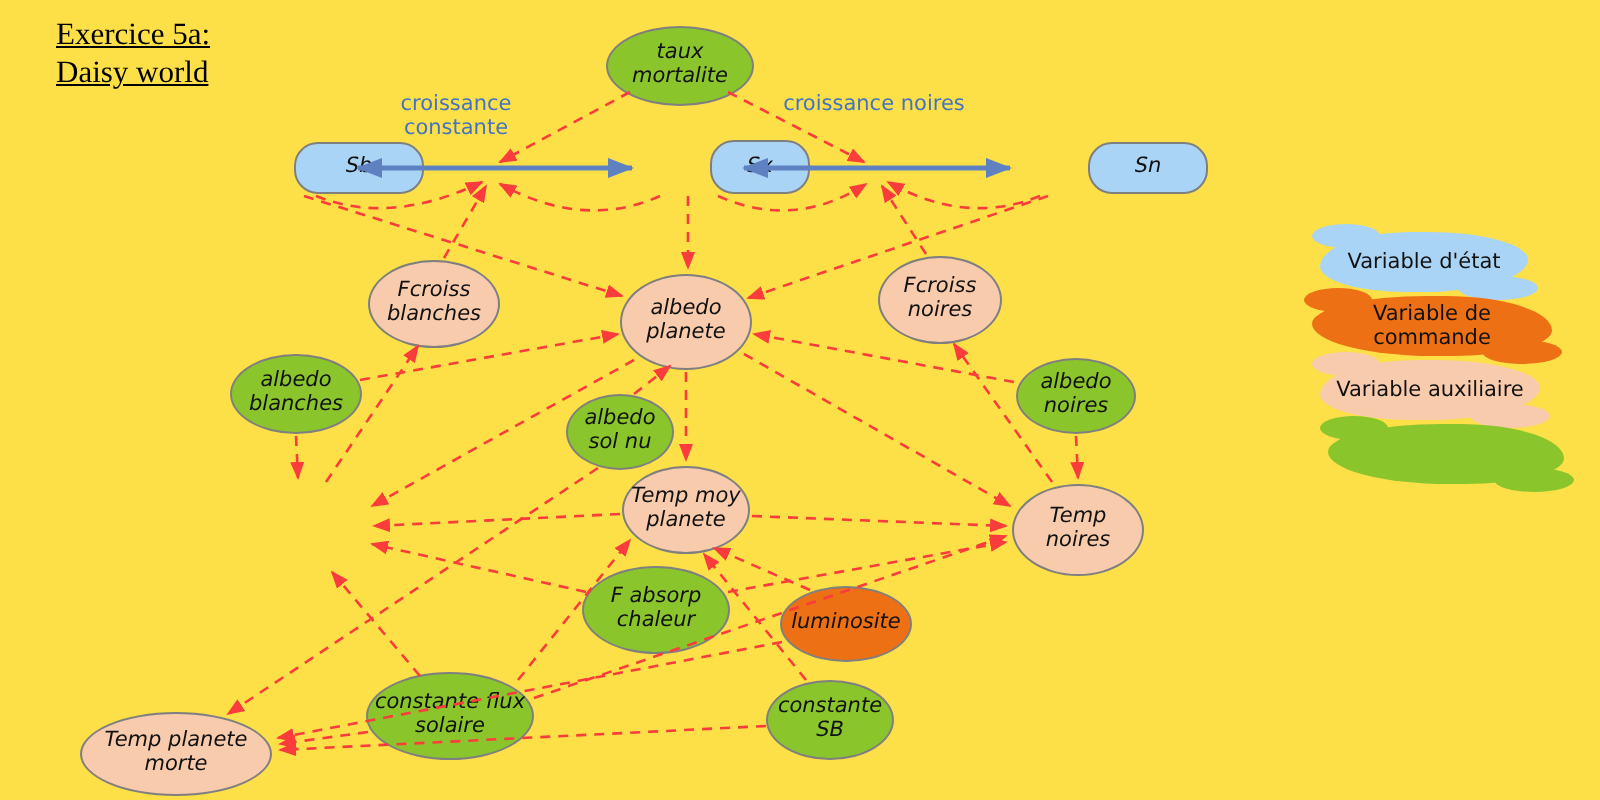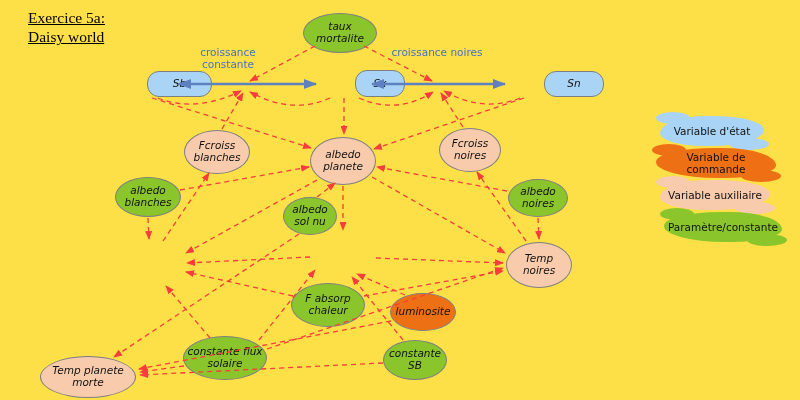--- a/index.html
+++ b/index.html
@@ -70,20 +70,23 @@
   <div class="node ellipse parameter" style="left:115px;top:177px;width:66px;height:40px;">
     <span>albedo blanches</span>
     </div>
   <div class="node ellipse parameter" style="left:283px;top:197px;width:54px;height:38px;">
     <span>albedo sol nu</span>
     </div>
   <div class="node ellipse parameter" style="left:508px;top:179px;width:60px;height:38px;">
     <span>albedo noires</span>
     </div>
 
+  <div class="node ellipse auxiliary" style="left:311px;top:233px;width:64px;height:44px;">
+    <span>Temp moy planete</span>
+    </div>
   <div class="node ellipse auxiliary" style="left:506px;top:242px;width:66px;height:46px;">
     <span>Temp noires</span>
     </div>
 
   <div class="node ellipse parameter" style="left:291px;top:283px;width:74px;height:44px;">
     <span>F absorp chaleur</span>
     </div>
   <div class="node ellipse command" style="left:390px;top:293px;width:66px;height:38px;">
     <span>luminosite</span>
     </div>
@@ -109,21 +112,20 @@
       <span>Variable de commande</span>
       </div>
     <div class="cloud auxiliary" style="width:110px;">
       <i class="bump1"></i>
       <i class="bump2"></i>
       <span>Variable auxiliaire</span>
       </div>
     <div class="cloud parameter" style="width:118px;margin-left:4px;">
       <i class="bump1"></i>
       <i class="bump2"></i>
-      <span>Paramètre/constante</span>
       </div>
   </div>
 
   <svg class="edges-layer" width="800" height="400" viewBox="0 0 800 400">
     <defs>
       <marker id="ra" markerUnits="userSpaceOnUse" markerWidth="9" markerHeight="7" refX="8" refY="3.5" orient="auto">
         <path d="M0,0 L9,3.5 L0,7 z" fill="#fa3c3c"></path>
       </marker>
       <marker id="ba" markerUnits="userSpaceOnUse" markerWidth="13" markerHeight="10" refX="12" refY="5" orient="auto">
         <path d="M0,0 L13,5 L0,10 z" fill="#5e81c2"></path>

